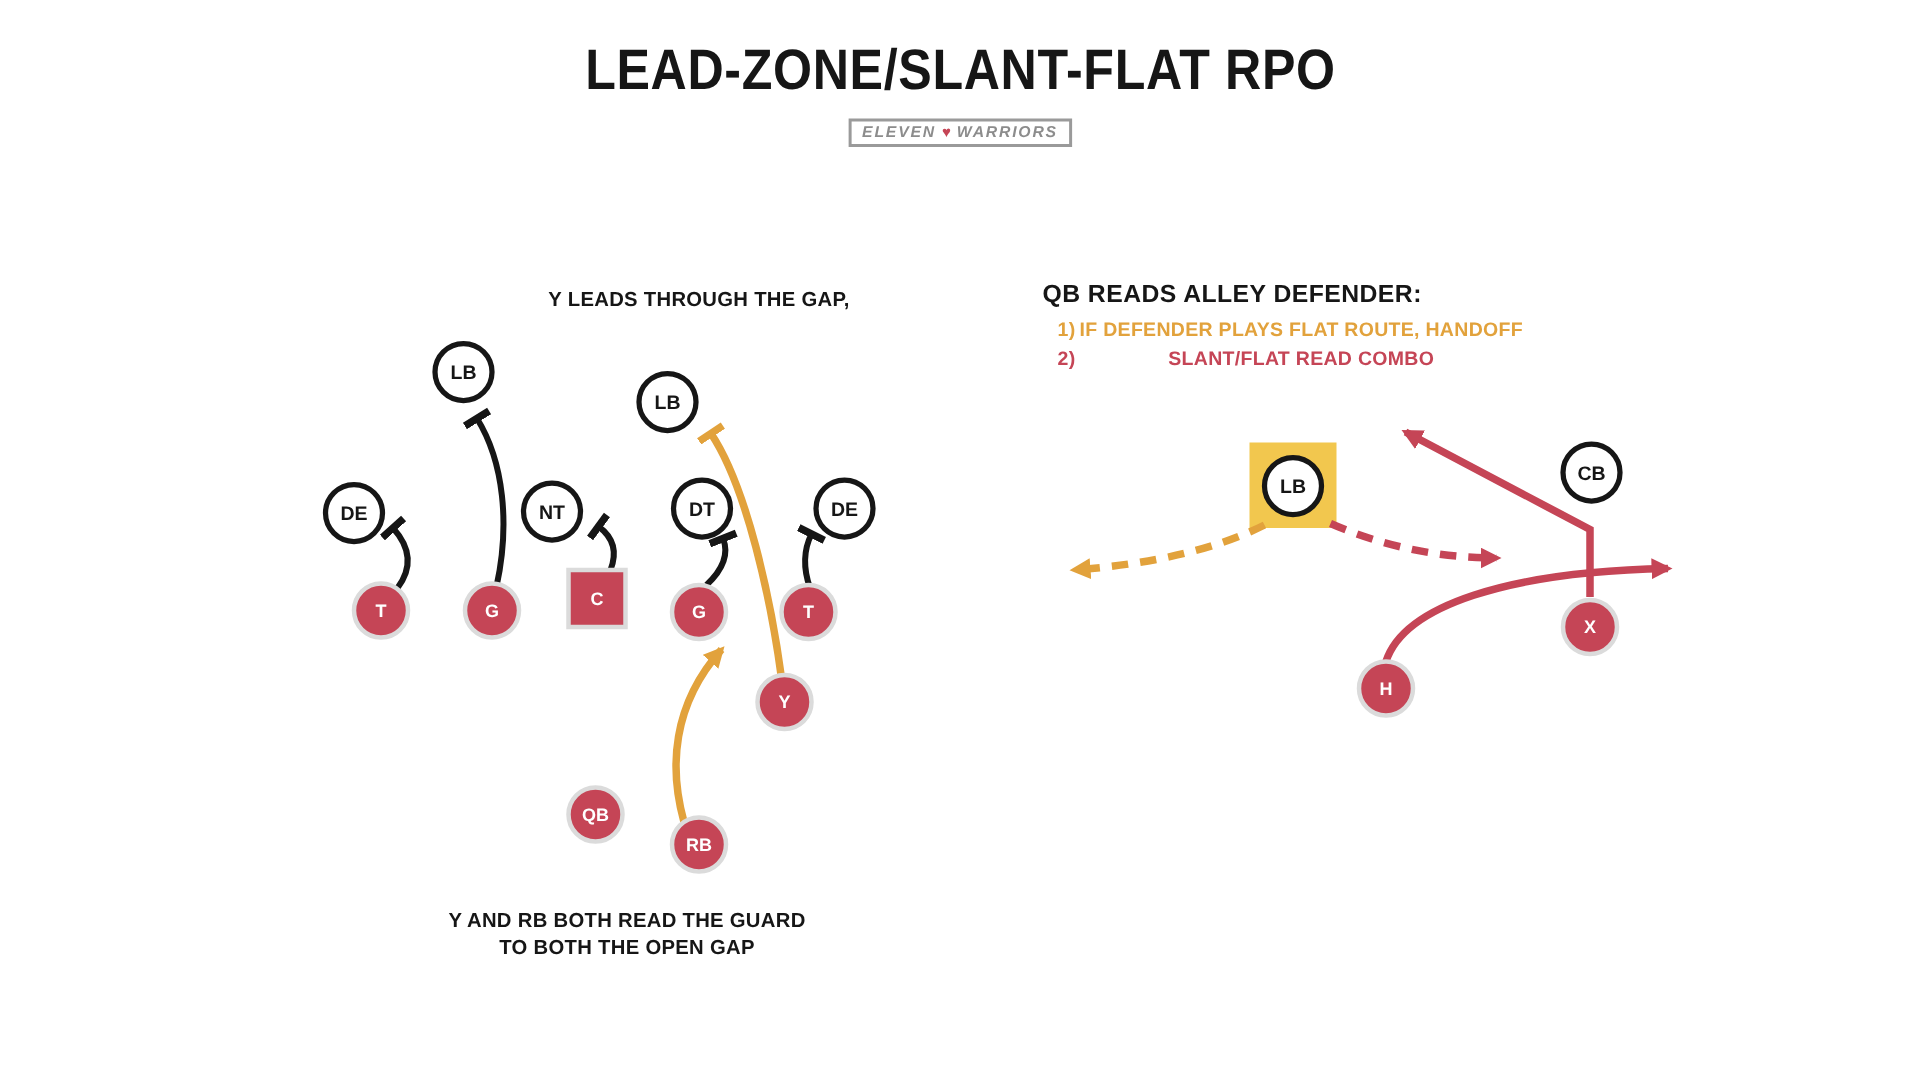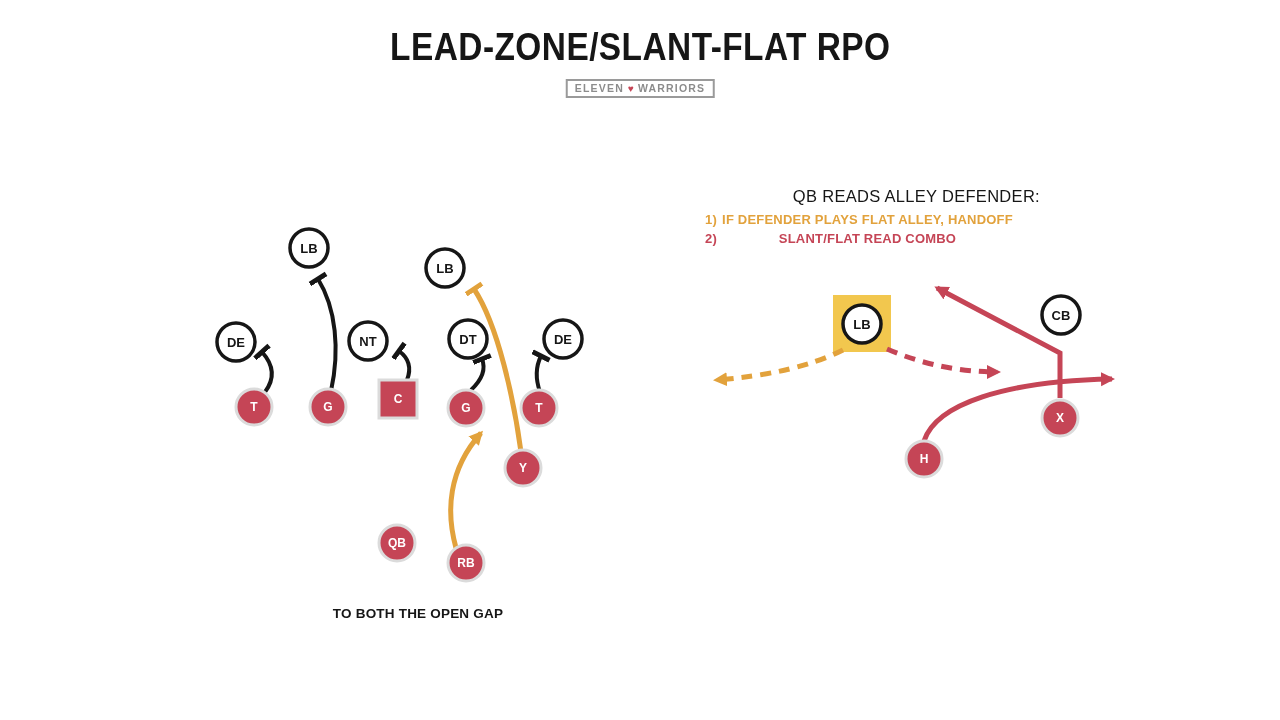--- a/index.html
+++ b/index.html
@@ -8,28 +8,28 @@
   }
   *{margin:0;padding:0;box-sizing:border-box;}
   html,body{background:#ffffff;}
   body{font-family:"Liberation Sans", sans-serif; width:1280px; height:720px; position:relative; overflow:hidden;}
   .stage{position:relative;width:1280px;height:720px;background:#ffffff;}
   .page-title{position:absolute;left:0;right:0;top:26px;text-align:center;color:var(--black);
     font-size:38px;font-weight:bold;letter-spacing:.5px;white-space:nowrap;}
   .page-title .cond{display:inline-block;transform:scaleX(.88);transform-origin:center;}
   .badge{position:absolute;top:79px;left:50%;transform:translateX(-50%);
     border:2px solid #9a9a9a;color:var(--badge);padding:1px 7px 2px 7px;
-    font-size:10.5px;font-weight:bold;letter-spacing:1.2px;display:flex;align-items:center;gap:4px;white-space:nowrap;}
+    font-size:10.5px;font-weight:bold;letter-spacing:1.2px;display:flex;align-items:center;gap:4px;white-space:nowrap;font-style:italic;}
   .badge .heart{color:var(--red);font-size:10px;letter-spacing:0;}
   .note{position:absolute;text-align:center;color:var(--black);font-size:13.5px;font-weight:bold;
     line-height:17.5px;letter-spacing:.2px;white-space:nowrap;}
   .note-top{left:335px;top:191px;width:262px;}
   .note-bottom{left:288px;top:605px;width:260px;}
   .qb-panel{position:absolute;left:695px;top:187px;width:345px;}
-  .qb-title{text-align:right;color:var(--black);font-size:16.5px;font-weight:normal;letter-spacing:.3px;
+  .qb-title{text-align:left;color:var(--black);font-size:16.5px;font-weight:bold;letter-spacing:.3px;
     margin-bottom:5px;white-space:nowrap;}
   .qb-row{position:relative;font-size:13px;font-weight:bold;line-height:18.5px;letter-spacing:.2px;}
   .qb-row .num{position:absolute;left:10px;top:0;}
   .qb-row .txt{text-align:center;}
   .qb-row.c-orange{color:var(--orange);}
   .qb-row.c-red{color:var(--red);}
   #field{position:absolute;left:0;top:0;}
   svg text{font-family:"Liberation Sans", sans-serif;}
 </style>
 </head>
@@ -140,31 +140,33 @@
 
   <h1 class="page-title"><span class="cond">LEAD-ZONE/SLANT-FLAT RPO</span></h1>
 
   <div class="badge">
     <span>ELEVEN</span>
     <span class="heart">♥</span>
     <span>WARRIORS</span>
   </div>
 
   <div class="note note-top">
+    <div>Y LEADS THROUGH THE GAP,</div>
   </div>
 
   <div class="note note-bottom">
+    <div>Y AND RB BOTH READ THE GUARD</div>
     <div>TO BOTH THE OPEN GAP</div>
   </div>
 
   <div class="qb-panel">
     <div class="qb-title">QB READS ALLEY DEFENDER:</div>
     <div class="qb-row c-orange">
       <span class="num">1)</span>
-      <div class="txt">IF DEFENDER PLAYS FLAT ALLEY, HANDOFF</div>
+      <div class="txt">IF DEFENDER PLAYS FLAT ROUTE, HANDOFF</div>
     </div>
     <div class="qb-row c-red">
       <span class="num">2)</span>
       <div class="txt">
         <div>SLANT/FLAT READ COMBO</div>
       </div>
     </div>
   </div>
 
 </div>

